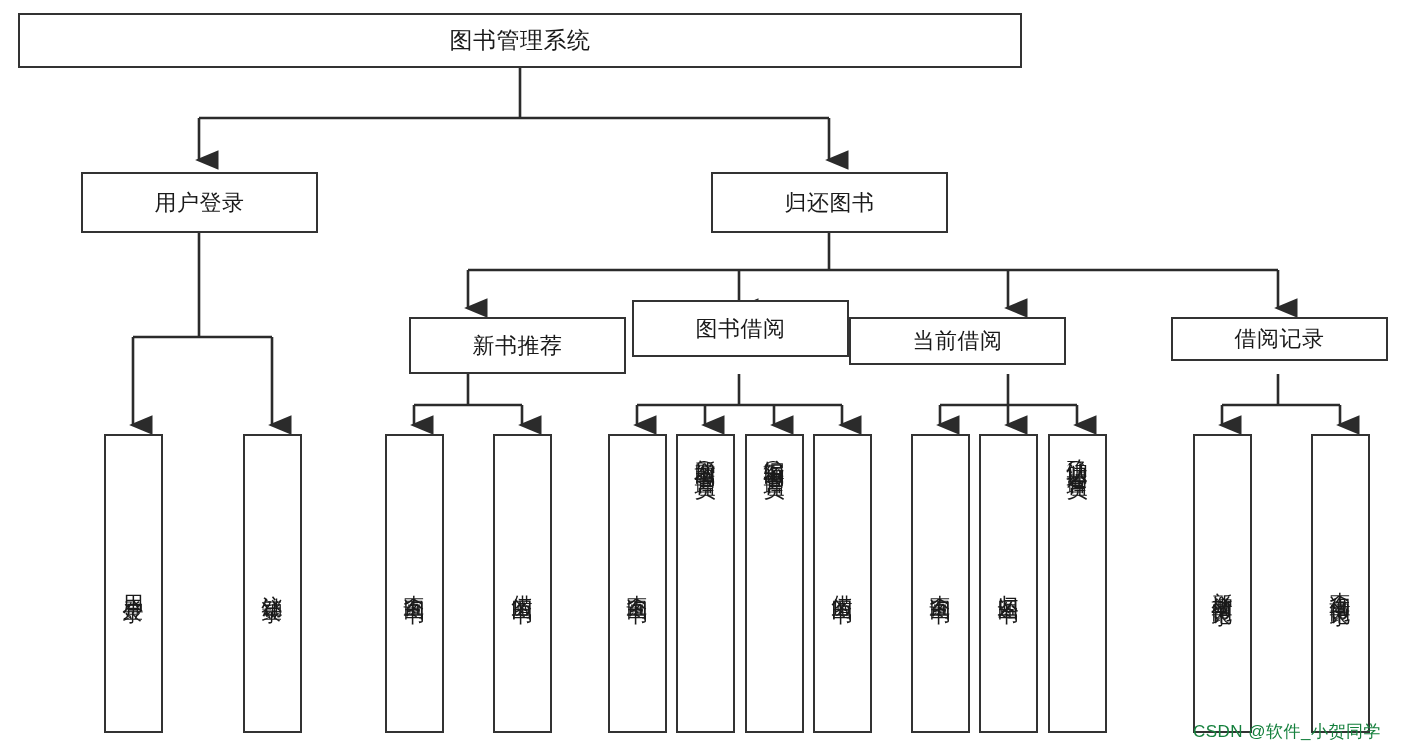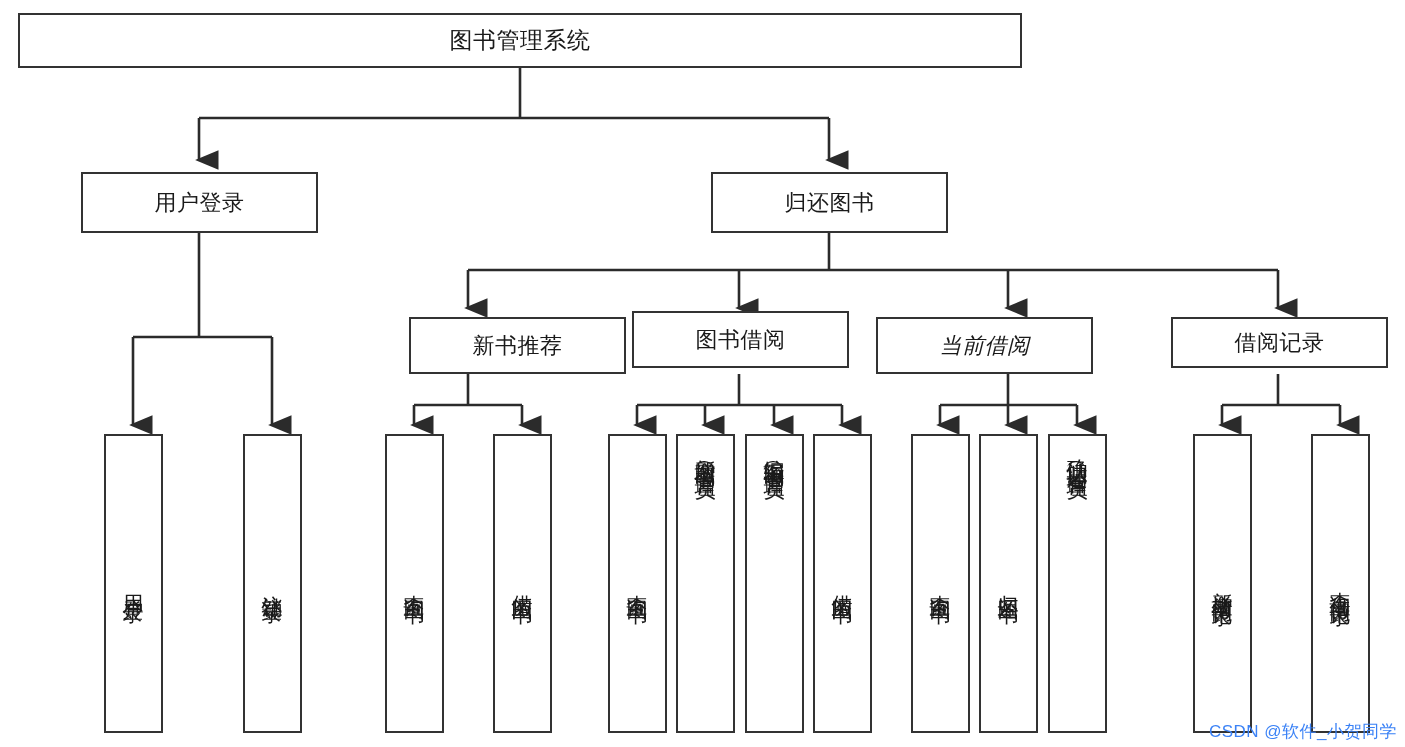--- a/index.html
+++ b/index.html
@@ -65,24 +65,24 @@
     line-height: 1;
     white-space: nowrap;
   }
   
   .node.v.center {
     align-items: center;
     padding-top: 0;
   }
   #watermark {
     position: absolute;
-    right: 8px;
+    right: 24px;
     bottom: 4px;
     font-size: 17px;
-    color: #3b82f6;
+    color: #15803d;
     letter-spacing: 0.5px;
     white-space: nowrap;
     user-select: none;
   }
 </style>
 </head>
 <body>
 
 <div id="canvas">
 
@@ -146,27 +146,27 @@
   <div class="node h" style="left:81px; top:172px; width:237px; height:61px;">
     <span class="label">用户登录</span>
   </div>
   <div class="node h" style="left:711px; top:172px; width:237px; height:61px;">
     <span class="label">归还图书</span>
   </div>
 
   <div class="node h" style="left:361px; top:317px; width:217px; height:57px;margin-left:48px;">
     <span class="label">新书推荐</span>
   </div>
-  <div class="node h" style="left:632px; top:311px; width:217px; height:57px;">
+  <div class="node h" style="left:632px; top:300px; width:217px; height:57px;">
     <span class="label">图书借阅</span>
   </div>
-  <div class="node h" style="left:876px; top:317px; width:217px; height:57px;font-style:italic;">
+  <div class="node h" style="left:849px; top:317px; width:217px; height:48px;">
     <span class="label">当前借阅</span>
   </div>
-  <div class="node h" style="left:1171px; top:317px; width:217px; height:51px;">
+  <div class="node h" style="left:1171px; top:317px; width:217px; height:44px;">
     <span class="label">借阅记录</span>
   </div>
 
   <div class="node v center" style="left:104px; top:434px; width:59px; height:299px;">
     <span class="label">用户登录</span>
   </div>
   <div class="node v center" style="left:243px; top:434px; width:59px; height:299px;">
     <span class="label">注销登录</span>
   </div>
 

